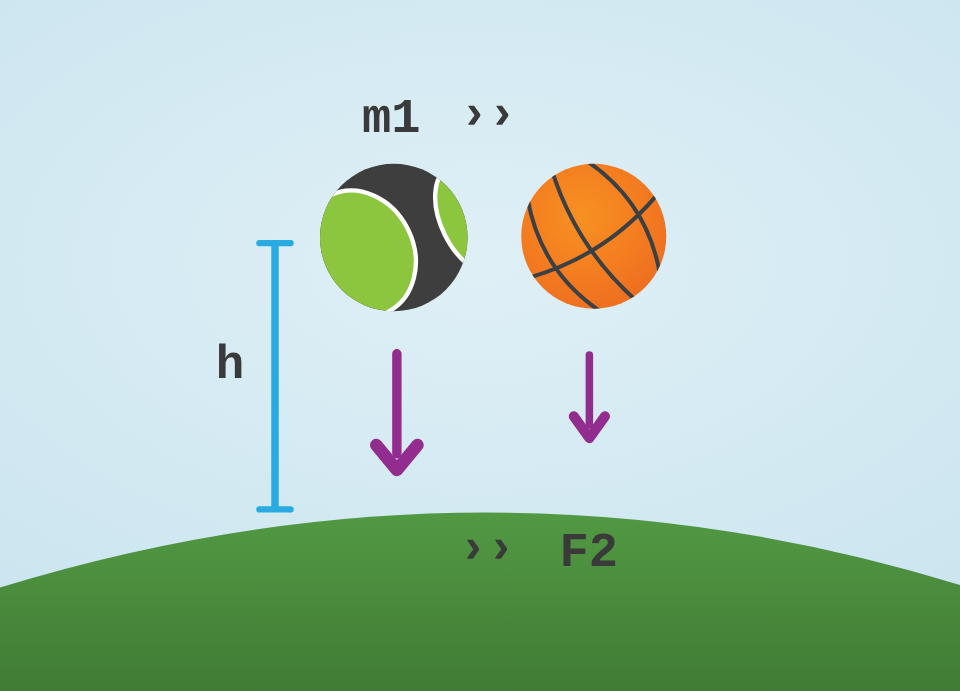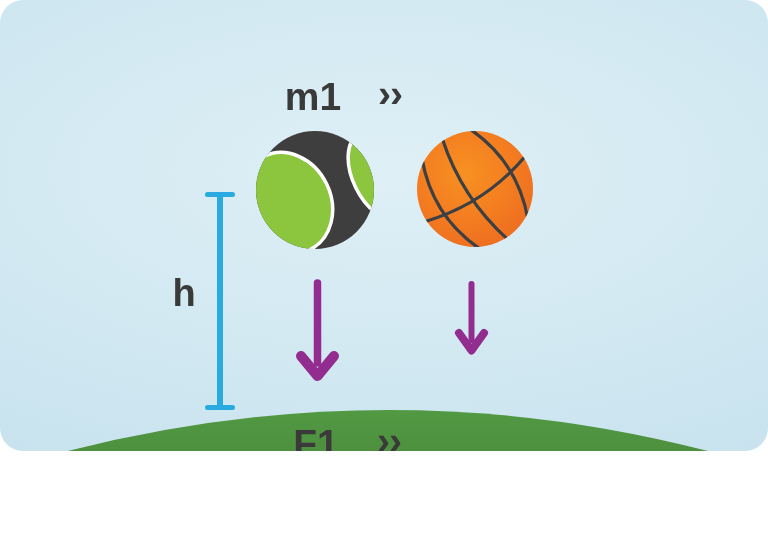--- a/index.html
+++ b/index.html
@@ -1,22 +1,21 @@
 <!DOCTYPE html>
 <html><head>
 <meta charset="utf-8">
 <style>
   html,body{margin:0;padding:0;}
   .stage{
     position:relative;
-    width:768px;height:451px;
+    width:768px;height:553px;
     overflow:hidden;
     background:radial-gradient(95% 75% at 50% 38%, #dfeff6 0%, #d2e9f2 55%, #c7e2ee 100%);
-    font-family:Liberation Sans, sans-serif;
-    border-radius:23px;
+    font-family:Liberation Mono, monospace;
   }
   .abs{position:absolute;}
   .lbl{
     position:absolute;
     transform:translate(-50%,-50%);
     font-weight:700;
     font-size:39px;
     line-height:1;
     color:#3a3a3a;
     white-space:nowrap;
@@ -103,16 +102,16 @@
       <path d="M 191.5 8 L 191.5 64" stroke-width="6"></path>
       <path d="M 179 57 L 191.5 74.5 L 204 57" stroke-width="8"></path>
     </g>
   </svg>
 
   <div id="m1" class="lbl">m1</div>
   <div id="chev-top" class="lbl chev">››</div>
 
   <div id="h-label" class="lbl">h</div>
 
-  <div id="f1" class="lbl">F1</div>
   <div id="chev-bottom" class="lbl chev">››</div>
+  <div id="f2" class="lbl">F2</div>
 
 </div>
 
 </body></html>

